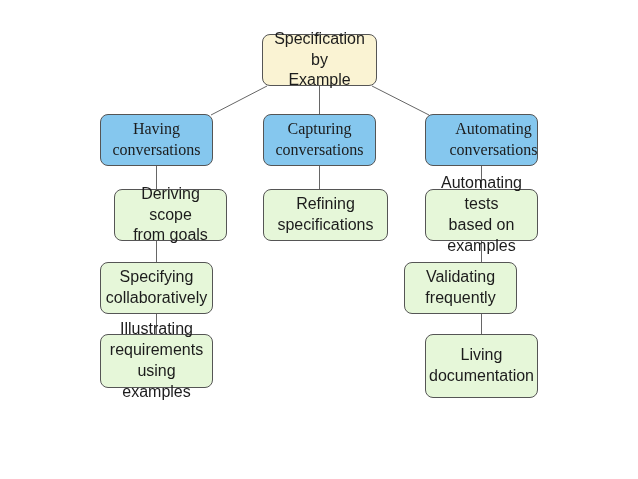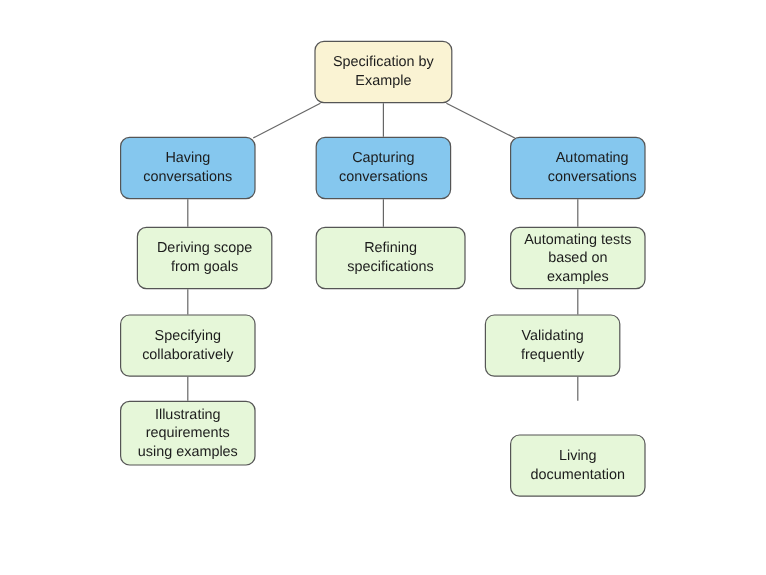--- a/index.html
+++ b/index.html
@@ -28,43 +28,43 @@
   }
   .node {
     position: absolute;
     box-sizing: border-box;
     border: 1px solid var(--border, #555555);
     border-radius: 8px;
     display: flex;
     align-items: center;
     justify-content: center;
     text-align: center;
-    font-size: 12px;
+    font-size: 16px;
     line-height: 1.3;
     color: #1c1c1c;
     padding: 2px 4px;
   }
   .node .label {
     white-space: pre-line;
   }
   .node.root   { background: var(--root-fill, #FAF3D3); }
-  .node.branch { background: var(--branch-fill, #85C7EE); }
+  .node.branch { background: var(--branch-fill, #85C7EE); font-family: Liberation Serif, serif; }
   .node.leaf   { background: var(--leaf-fill, #E6F7D9); }
 
   #node-root             { left: 262px; top: 34px;  width: 115px; height: 52px; }
   #node-having           { left: 100px; top: 114px; width: 113px; height: 52px; }
   #node-capturing        { left: 263px; top: 114px; width: 113px; height: 52px; }
   #node-automating       { left: 425px; top: 114px; width: 113px; height: 52px; padding-left: 28px; }
   #node-deriving         { left: 114px; top: 189px; width: 113px; height: 52px; }
   #node-refining         { left: 263px; top: 189px; width: 125px; height: 52px; }
   #node-automating-tests { left: 425px; top: 189px; width: 113px; height: 52px; }
   #node-specifying       { left: 100px; top: 262px; width: 113px; height: 52px; }
   #node-validating       { left: 404px; top: 262px; width: 113px; height: 52px; }
   #node-illustrating     { left: 100px; top: 334px; width: 113px; height: 54px; }
-  #node-living           { left: 425px; top: 334px; width: 113px; height: 52px; margin-top: 28px; }
+  #node-living           { left: 425px; top: 334px; width: 113px; height: 64px; }
 </style>
 </head>
 <body>
 
 <div class="canvas">
 
   <svg class="edges" viewBox="0 0 638 479">
     <line x1="267" y1="86" x2="211" y2="115"></line>
     <line x1="319.5" y1="86" x2="319.5" y2="114"></line>
     <line x1="372" y1="86" x2="429" y2="115"></line>

